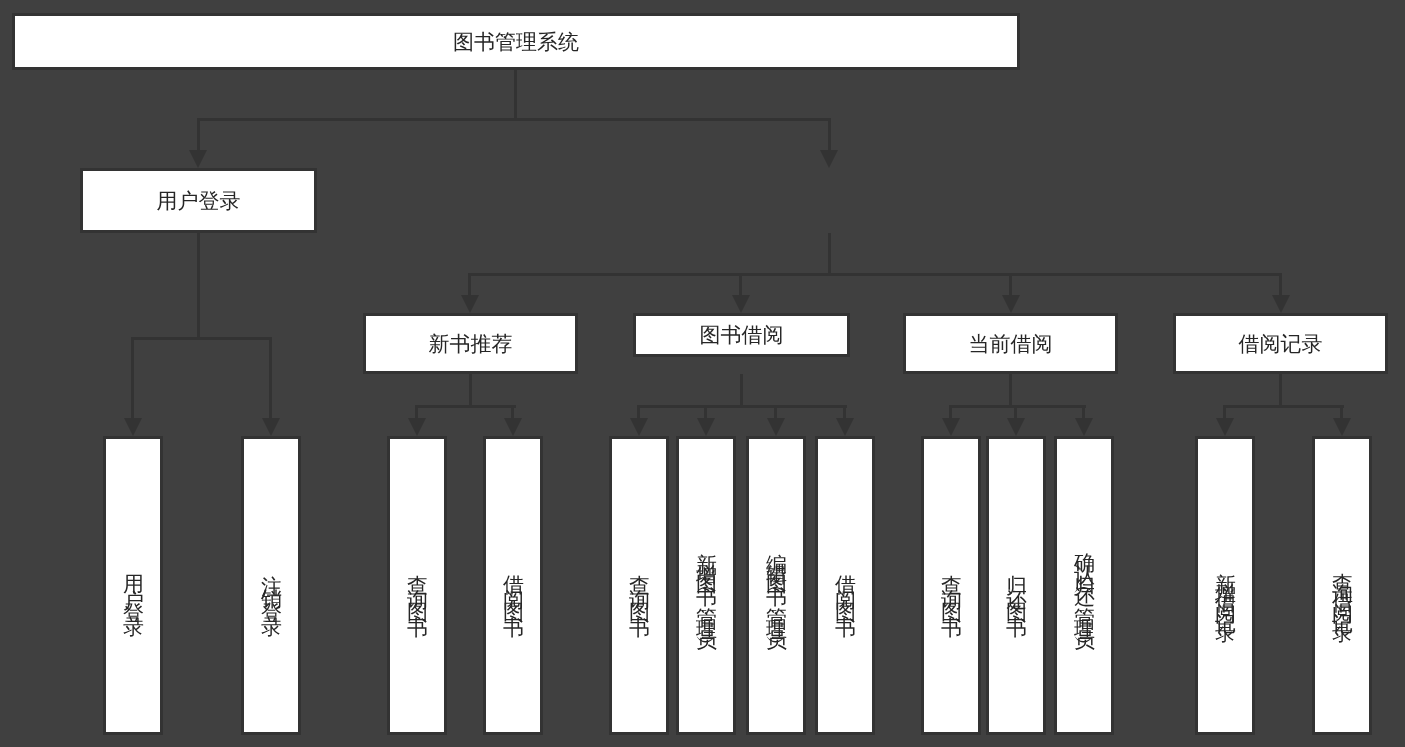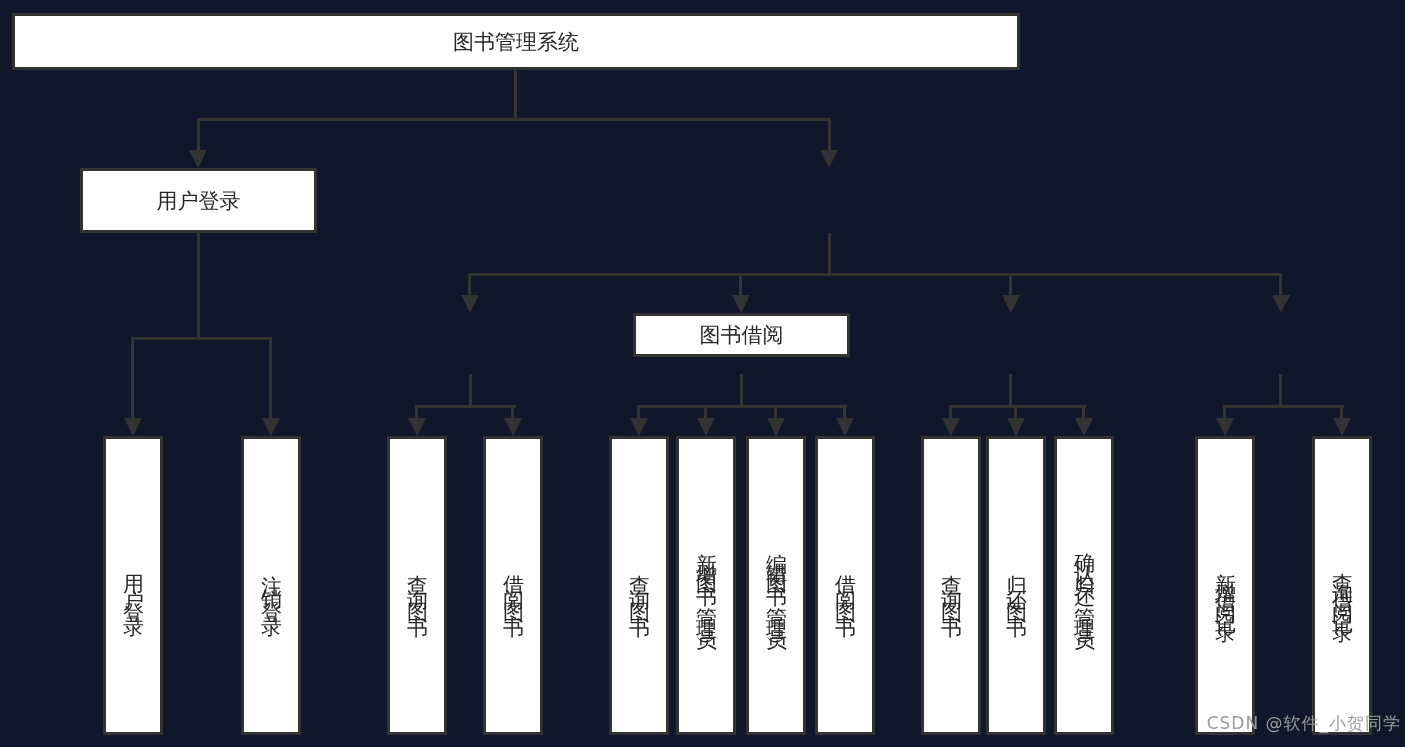--- a/index.html
+++ b/index.html
@@ -1,17 +1,17 @@
 <!DOCTYPE html>
 <html><head>
 <meta charset="utf-8">
 <style>
   html,body{margin:0;padding:0;background:#ffffff;}
   .stage{
-    position:relative;width:1405px;height:747px;background:#0f172a;overflow:hidden;
+    position:relative;width:1405px;height:747px;background:#404040;overflow:hidden;
     font-family:"DejaVu Sans","Liberation Sans",sans-serif;color:#262626;
   }
   .box{
     position:absolute;box-sizing:border-box;border:3px solid #333333;background:#ffffff;
     display:flex;align-items:center;justify-content:center;font-size:21px;
   }
   .box span{white-space:nowrap;}
   .leaf span{
     writing-mode:vertical-rl;text-orientation:mixed;white-space:normal;line-height:1;
   }
@@ -38,26 +38,35 @@
 
   <div class="box" style="left:12px;top:13px;width:1008px;height:57px">
     <span>图书管理系统</span>
   </div>
 
   <div class="box" style="left:80px;top:168px;width:237px;height:65px">
     <span>用户登录</span>
   </div>
 
 
+  <div class="box" style="left:363px;top:313px;width:215px;height:61px">
+    <span>新书推荐</span>
+  </div>
 
   <div class="box" style="left:633px;top:313px;width:217px;height:44px">
     <span>图书借阅</span>
   </div>
 
+  <div class="box" style="left:903px;top:313px;width:215px;height:61px">
+    <span>当前借阅</span>
+  </div>
 
+  <div class="box" style="left:1173px;top:313px;width:215px;height:61px">
+    <span>借阅记录</span>
+  </div>
 
   <div class="box leaf ls4" style="left:103px;top:436px;width:60px;height:299px">
     <span>用户登录</span>
   </div>
   <div class="box leaf ls4" style="left:241px;top:436px;width:60px;height:299px">
     <span>注销登录</span>
   </div>
 
   <div class="box leaf ls4" style="left:387px;top:436px;width:60px;height:299px">
     <span>查询图书</span>
@@ -149,14 +158,13 @@
   <div class="vline" style="left:1014px;top:405px;height:13px"></div>
   <div class="ah" style="left:1007px;top:418px"></div>
   <div class="vline" style="left:1082px;top:405px;height:13px"></div>
   <div class="ah" style="left:1075px;top:418px"></div>
 
   <div class="vline" style="left:1223px;top:405px;height:13px"></div>
   <div class="ah" style="left:1216px;top:418px"></div>
   <div class="vline" style="left:1340px;top:405px;height:13px"></div>
   <div class="ah" style="left:1333px;top:418px"></div>
 
-  <div class="watermark">CSDN @软件_小贺同学</div>
 </div>
 
 </body></html>

